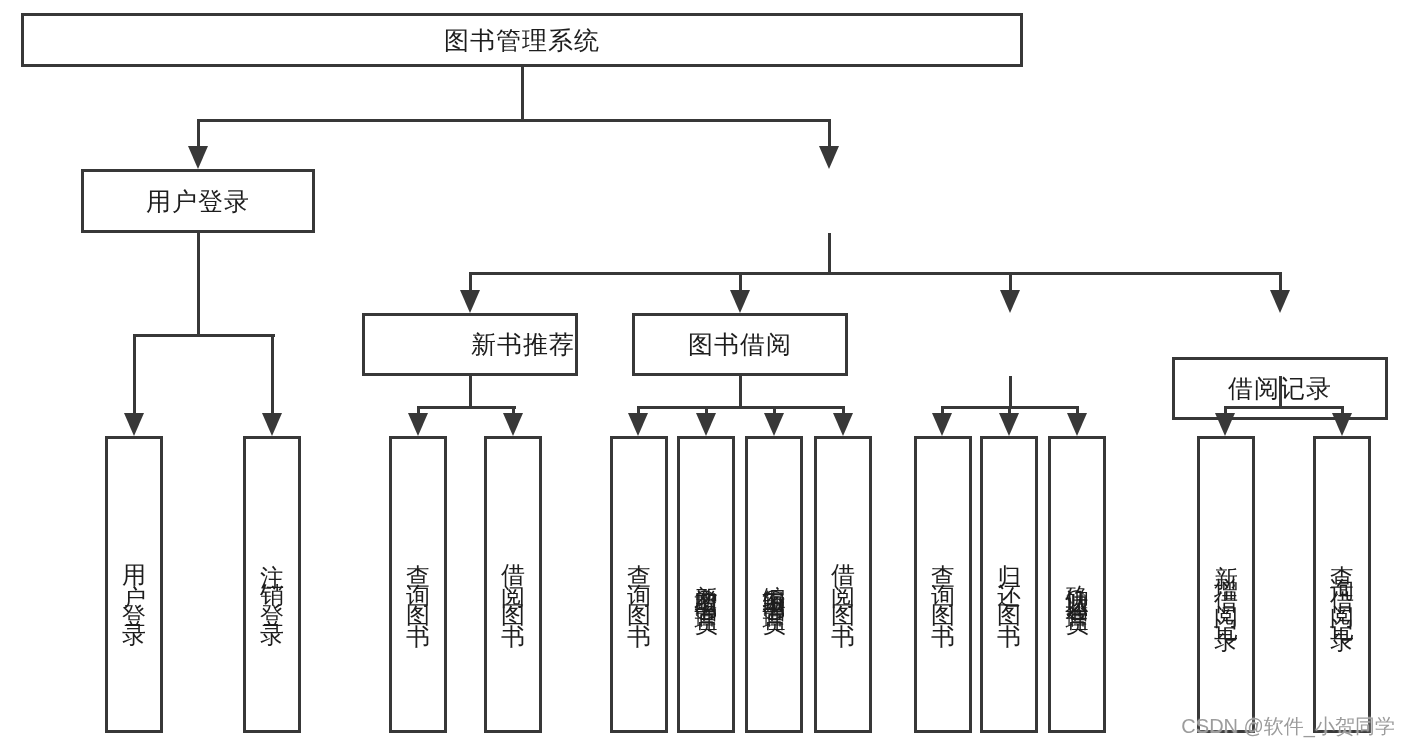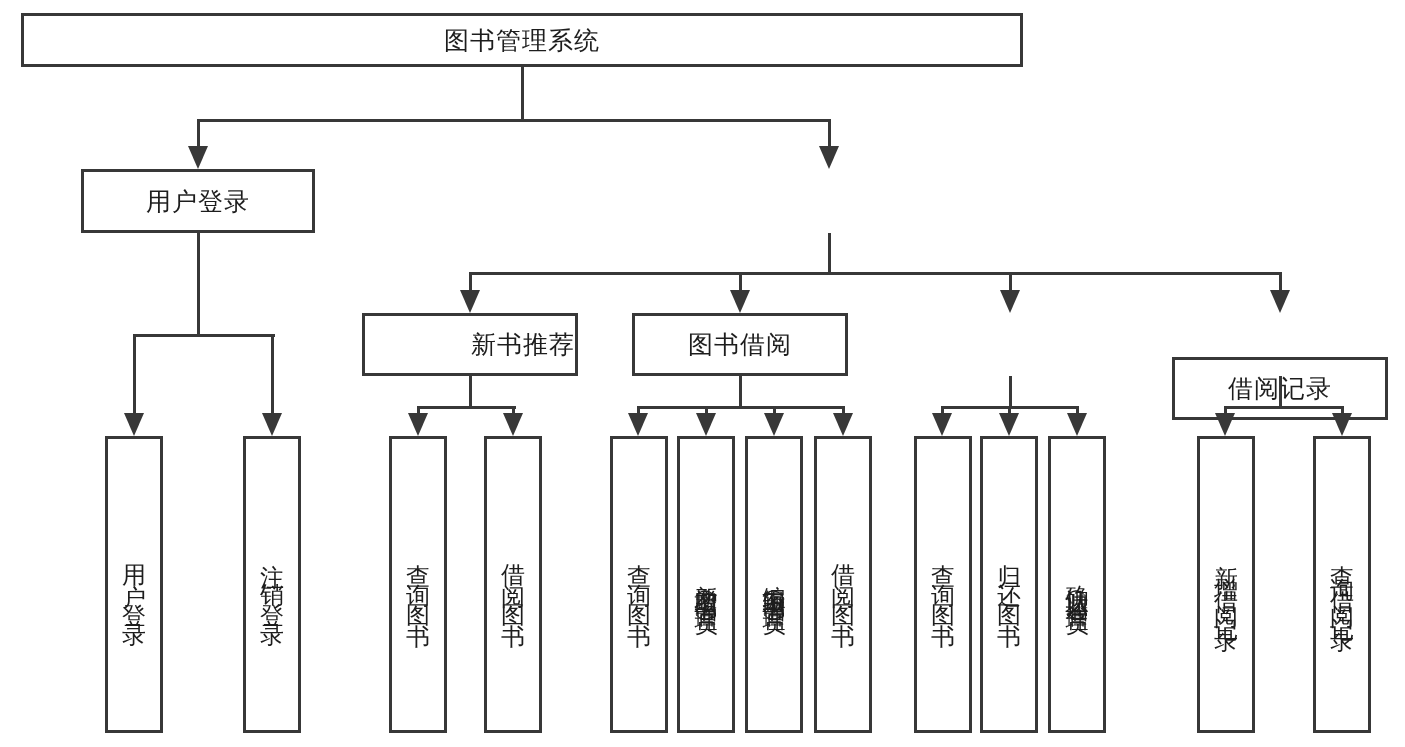--- a/index.html
+++ b/index.html
@@ -180,14 +180,15 @@
     <span class="vtext sp9">确认归还（管理员）</span>
   </div>
 
   <div class="box" style="left:1197px; top:436px; width:58px; height:297px;">
     <span class="vtext sp6">新增借阅记录</span>
   </div>
   <div class="box" style="left:1313px; top:436px; width:58px; height:297px;">
     <span class="vtext sp6">查询借阅记录</span>
   </div>
 
+  <div class="watermark">CSDN @软件_小贺同学</div>
 
 </div>
 
 </body></html>

